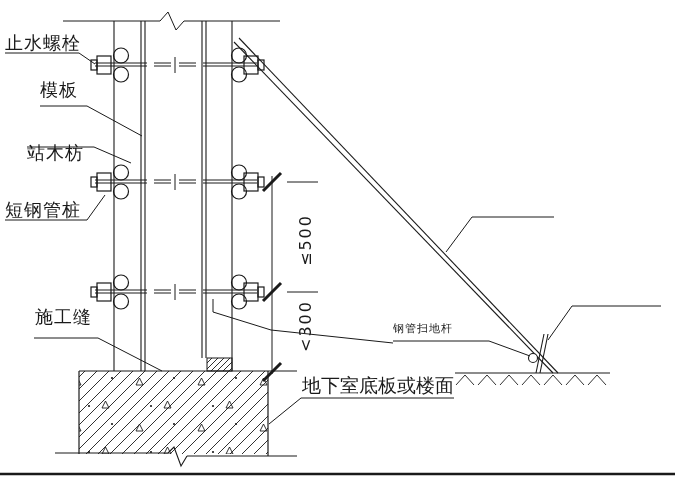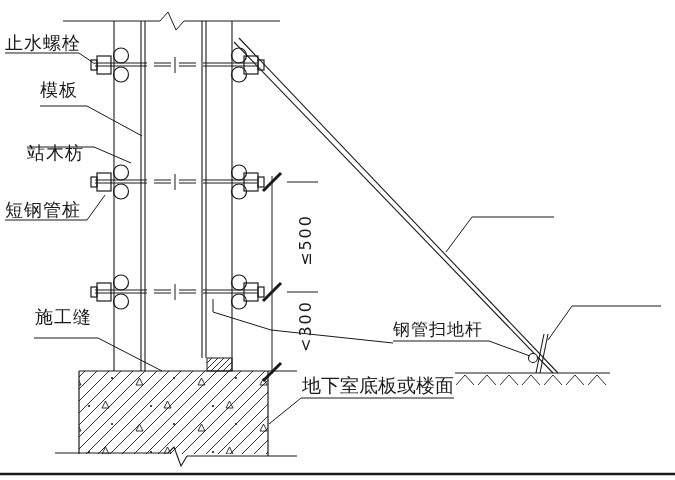--- a/index.html
+++ b/index.html
@@ -5,21 +5,21 @@
   html,body{margin:0;padding:0;background:#fff;}
   .canvas{
     position:relative;width:675px;height:480px;background:#ffffff;overflow:hidden;
     font-family:"DejaVu Serif","Liberation Serif",serif;color:#1a1a1a;
   }
   .canvas svg{position:absolute;left:0;top:0;}
   .lbl{
     position:absolute;white-space:nowrap;font-size:18px;line-height:20px;
     letter-spacing:1px;color:#1a1a1a;
   }
-  .lbl.small{font-size:17px;}
+  .lbl.small{font-size:11px;}
   .lbl.wide{font-size:19px;letter-spacing:0px;text-align:right;}
   .dim{
     position:absolute;white-space:nowrap;
     font-family:"DejaVu Sans","Liberation Sans",sans-serif;
     font-size:16px;letter-spacing:2px;color:#1a1a1a;
     transform:rotate(-90deg);transform-origin:0 0;
   }
 </style>
 </head>
 <body>

